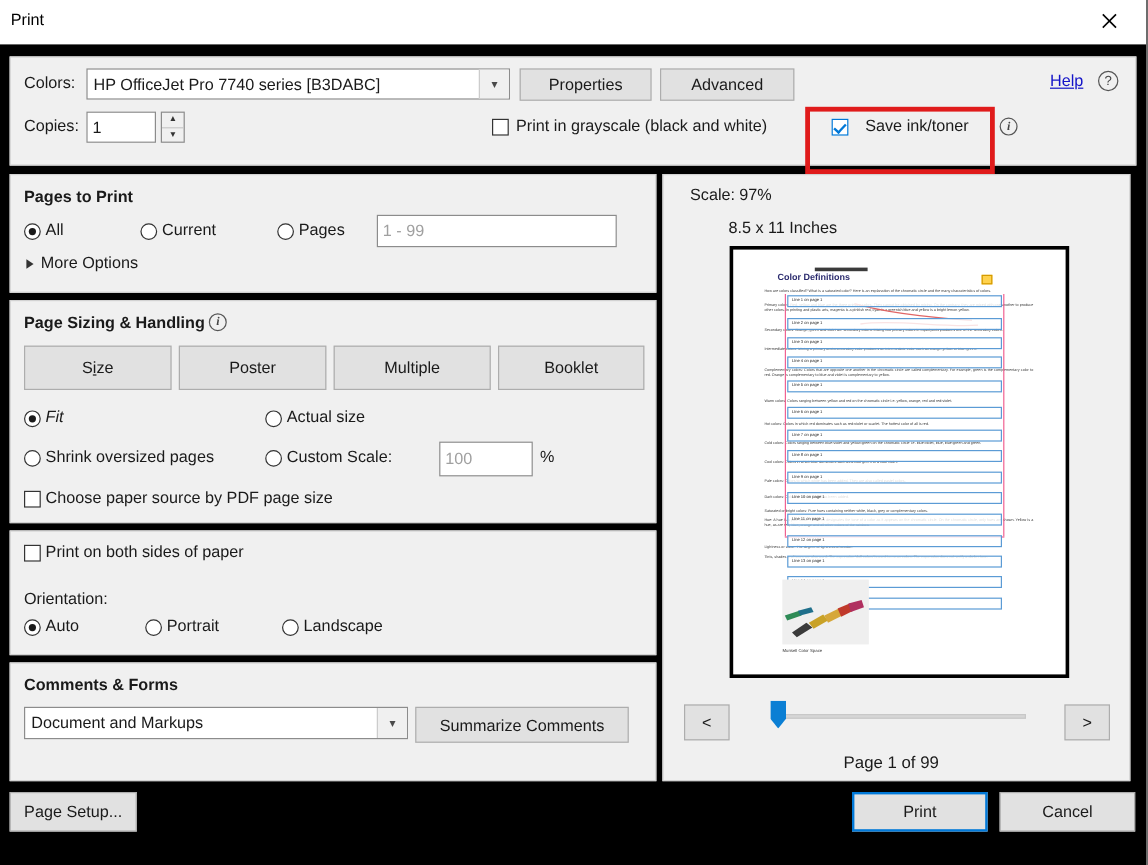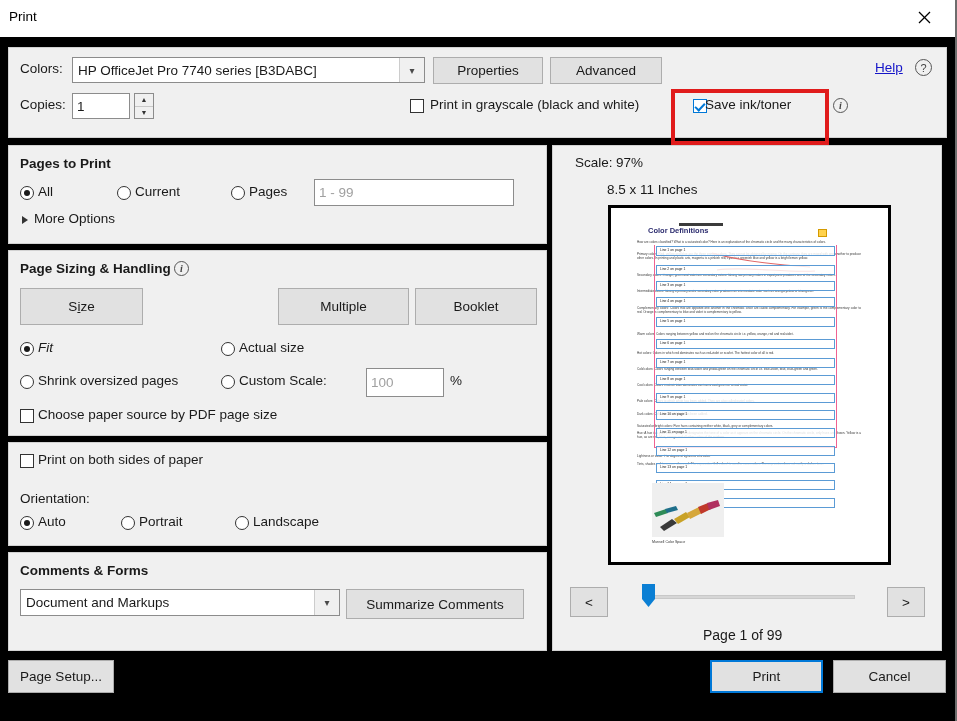--- a/index.html
+++ b/index.html
@@ -307,21 +307,21 @@
       <div>▲</div>
       <div>▼</div>
     </div>
 
     <div class="check" style="left:401px; top:51px;"></div>
     <span class="lbl" style="left:421px; top:49px;">Print in grayscale (black and white)</span>
 
     <div style="position:absolute; left:662px; top:41px; width:158px; height:56px; border:4px solid #e01b1b; box-sizing:border-box;"></div>
 
     <div class="check on" style="left:684px; top:51px;"></div>
-    <span class="lbl" style="left:696px; top:49px;">Save ink/toner</span>
+    <span class="lbl" style="left:712px; top:49px;">Save ink/toner</span>
     <span class="infoicon" style="left:824px; top:50px;">i</span>
   </div>
 
   <div class="group" style="left:8px; top:145px; width:539px; height:99px;">
     <span class="lbl bold" style="left:11px; top:10px;">Pages to Print</span>
 
     <div class="radio on" style="left:11px; top:40px;"></div>
     <span class="lbl" style="left:29px; top:38px;">All</span>
 
     <div class="radio" style="left:108px; top:40px;"></div>
@@ -336,20 +336,21 @@
     <span class="lbl" style="left:25px; top:65px;">More Options</span>
   </div>
 
   <div class="group" style="left:8px; top:250px; width:539px; height:186px;">
     <span class="lbl bold" style="left:11px; top:10px;">Page Sizing &amp; Handling</span>
     <span class="infoicon" style="left:165px; top:10px;">i</span>
 
     <div class="btn" style="left:11px; top:37px; width:123px; height:37px;">
       <span>S<u>i</u>ze</span>
     </div>
+    <div class="btn" style="left:140px; top:37px; width:123px; height:37px;">Poster</div>
     <div class="btn" style="left:406px; top:37px; width:122px; height:37px;">Booklet</div>
     <div class="btn" style="left:269px; top:37px; width:131px; height:37px;">Multiple</div>
 
     <div class="radio on" style="left:11px; top:91px;"></div>
     <span class="lbl" style="left:29px; top:89px;font-style:italic;">Fit</span>
 
     <div class="radio" style="left:212px; top:91px;"></div>
     <span class="lbl" style="left:230px; top:89px;">Actual size</span>
 
     <div class="radio" style="left:11px; top:124px;"></div>

